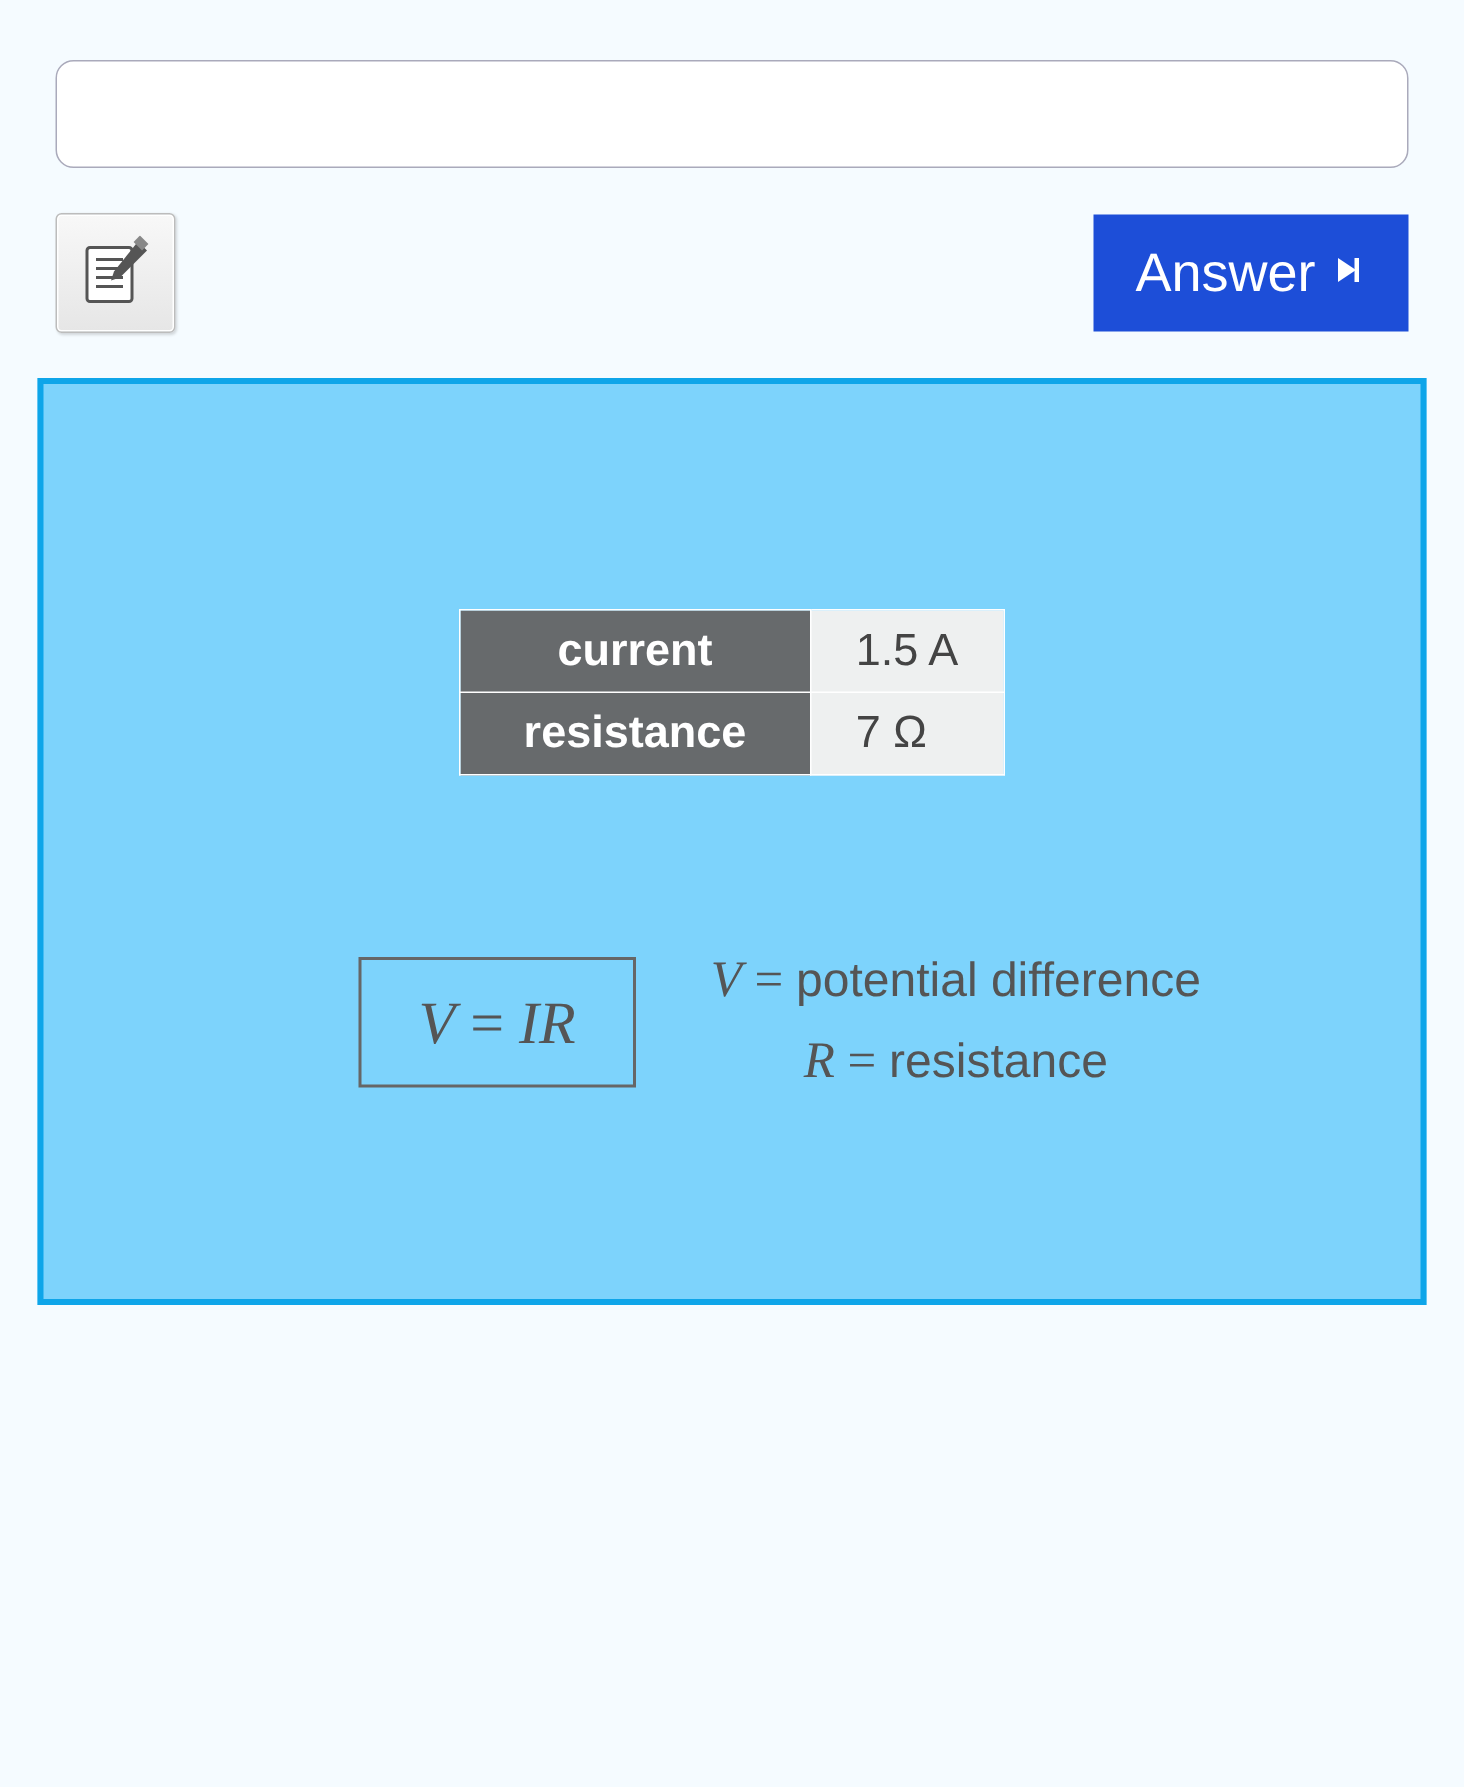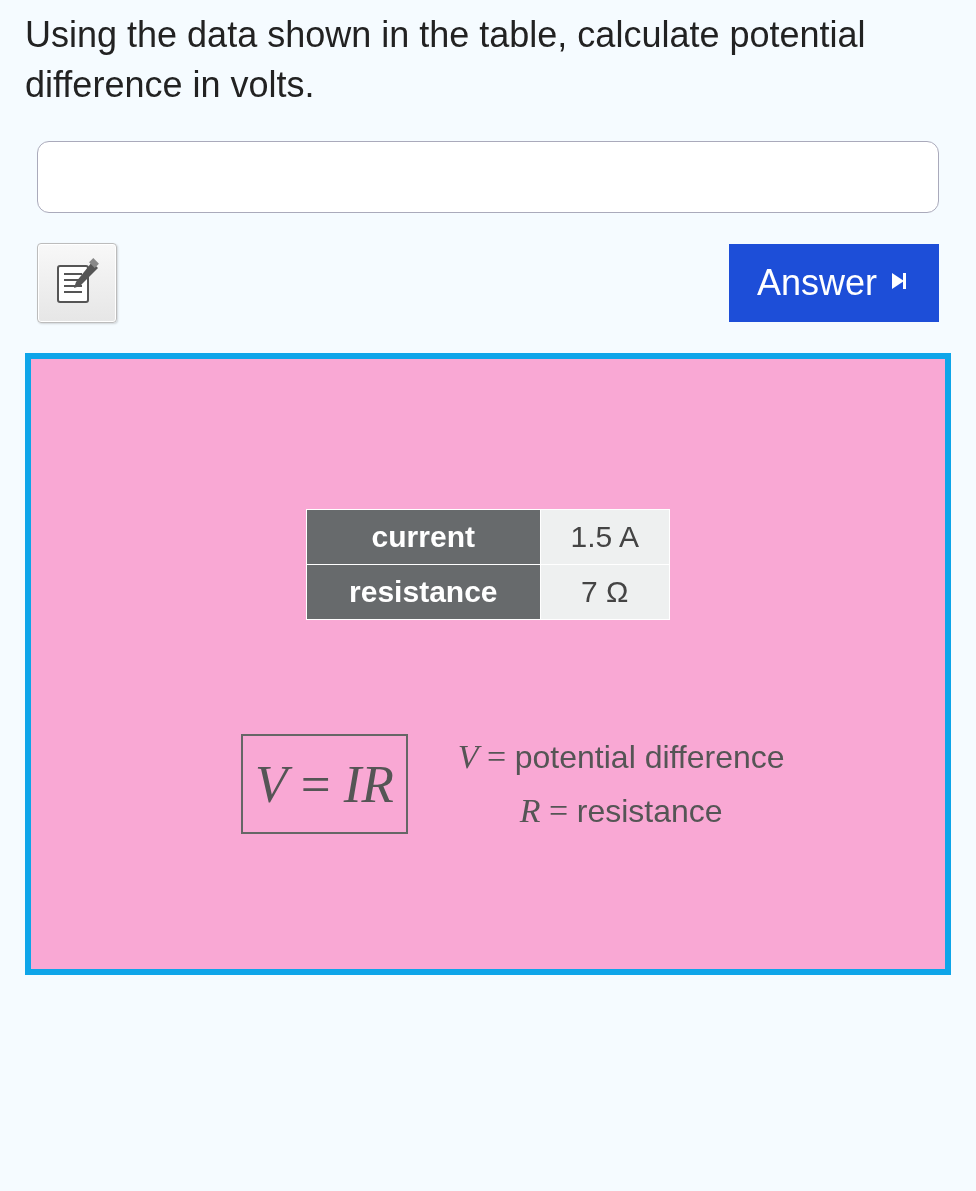--- a/index.html
+++ b/index.html
@@ -65,59 +65,58 @@
     border: none;
     display: flex;
     align-items: center;
     gap: 12px;
     cursor: pointer;
   }
   .answer-btn .arrow {
     font-size: 28px;
   }
   .content-panel {
-    background: #f9a8d4;
+    background: #7dd3fc;
     margin: 30px 0 0 0;
     padding: 150px 40px 130px 40px;
-    border: 6px solid #0ea5e9;
+    border: 4px solid #0ea5e9;
   }
   .data-table {
     border-collapse: collapse;
     margin: 0 auto;
   }
   .data-table th {
     background: #676a6c;
     color: #fff;
     font-weight: bold;
     font-size: 30px;
     padding: 10px 42px;
     border: 1px solid #fff;
     text-align: center;
   }
   .data-table td {
     background: #eef0f0;
     color: #444;
     font-size: 30px;
     padding: 10px 30px;
     border: 1px solid #fff;
-    text-align: center;
   }
   .formula-section {
     display: flex;
     align-items: center;
     gap: 50px;
     margin-top: 110px;
     padding-left: 170px;
   }
   .formula-box {
     border: 2px solid #666;
-    padding: 18px 12px;
+    padding: 18px 38px;
     font-family: "Times New Roman", Times, serif;
     font-style: italic;
-    font-size: 53px;
+    font-size: 40px;
     color: #555;
   }
   .formula-box .eq { font-style: normal; }
   .defs {
     font-family: "Times New Roman", Times, serif;
     font-size: 34px;
     color: #555;
     line-height: 1.6;
     text-align: center;
   }
@@ -126,21 +125,20 @@
   .defs .label {
     font-family: Arial, Helvetica, sans-serif;
     font-style: normal;
     font-size: 32px;
   }
 </style>
 </head>
 <body>
 
 <div class="question-block">
-  <div class="question-text">Using the data shown in the table, calculate potential difference in volts.</div>
 </div>
 
 <div class="answer-input-wrap">
   <input class="answer-input" type="text" value="" style="">
 </div>
 
 <div class="controls-row">
   <div class="notepad-btn">
     <svg width="50" height="50" viewBox="0 0 50 50">
       <rect x="6" y="8" width="30" height="36" rx="2" fill="#fff" stroke="#555" stroke-width="2"></rect>

